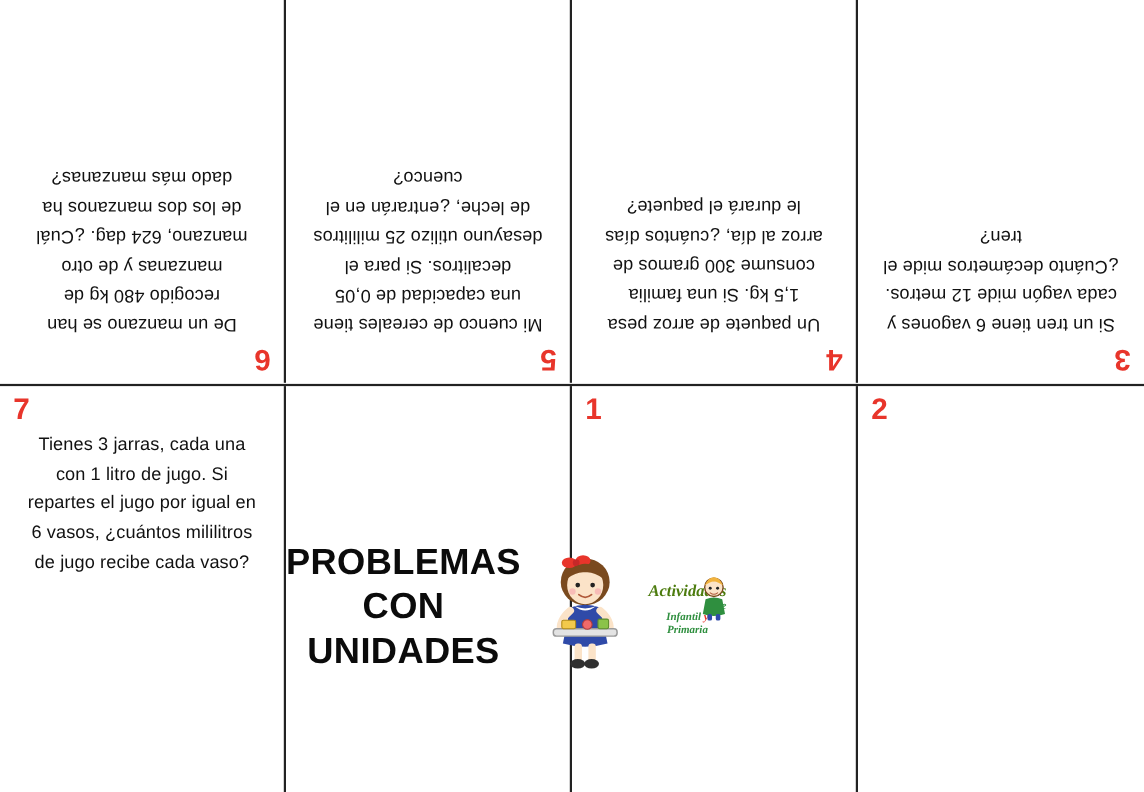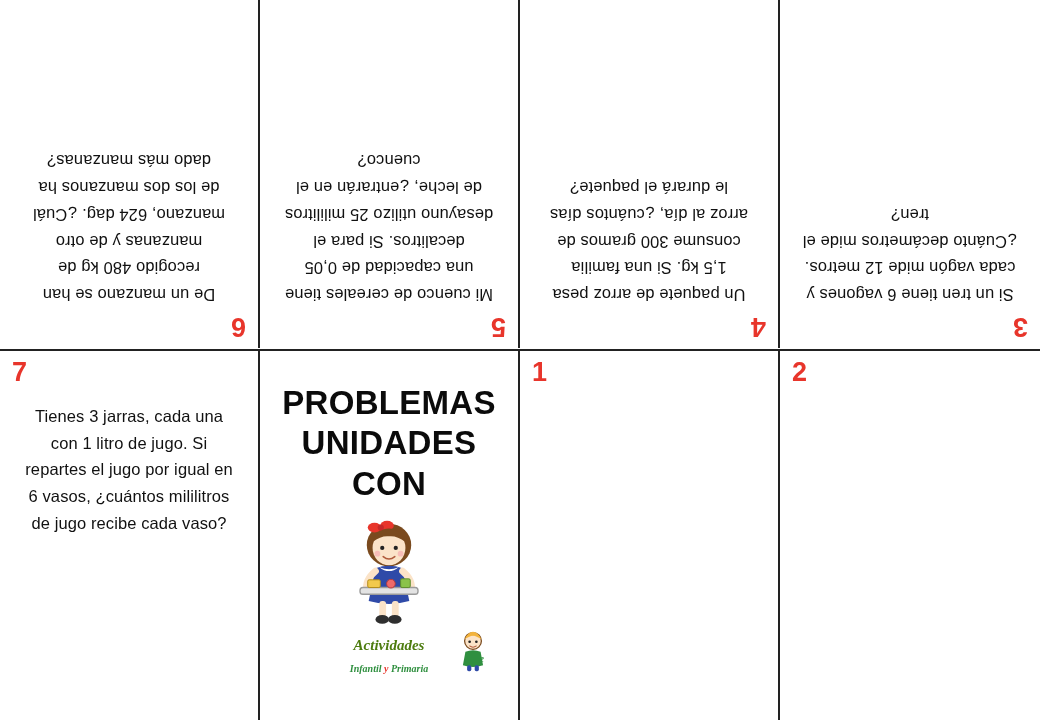--- a/index.html
+++ b/index.html
@@ -70,28 +70,27 @@
     left: 0; right: 0;
     bottom: 40px;
     padding: 0 22px;
     transform: rotate(180deg);
   }
 
   
   .bot-wrap {
     position: absolute;
     left: 0; right: 0;
-    top: 52px;
+    top: 40px;
     padding: 0 20px;
   }
 
   
   .title-card {
     display: flex;
-    flex-direction: column;
     align-items: center;
     justify-content: flex-start;
     padding-top: 32px;
   }
   .title-text {
     font-family: "Liberation Sans", sans-serif;
     font-weight: 700;
     font-size: 33px;
     line-height: 1.22;
     text-align: center;
@@ -184,22 +183,22 @@
     <div class="card w-a">
       <div class="num num-bottom">7</div>
       <div class="bot-wrap">
         <div class="ptext">Tienes 3 jarras, cada una con 1 litro de jugo. Si repartes el jugo por igual en 6 vasos, ¿cuántos mililitros de jugo recibe cada vaso?</div>
       </div>
     </div>
 
     <div class="card w-b title-card">
       <div class="title-text">
         <div>PROBLEMAS</div>
+        <div>CON</div>
         <div>UNIDADES</div>
-        <div>CON</div>
       </div>
 
       <div class="mascot">
         <svg viewBox="0 0 120 120" width="116" height="116" aria-hidden="true">
 
           <ellipse cx="60" cy="30" rx="23" ry="22" fill="#7a4a1e"></ellipse>
 
           <g fill="#e8352b">
             <ellipse cx="45" cy="12" rx="7" ry="5"></ellipse>
             <ellipse cx="58" cy="10" rx="7" ry="5"></ellipse>

